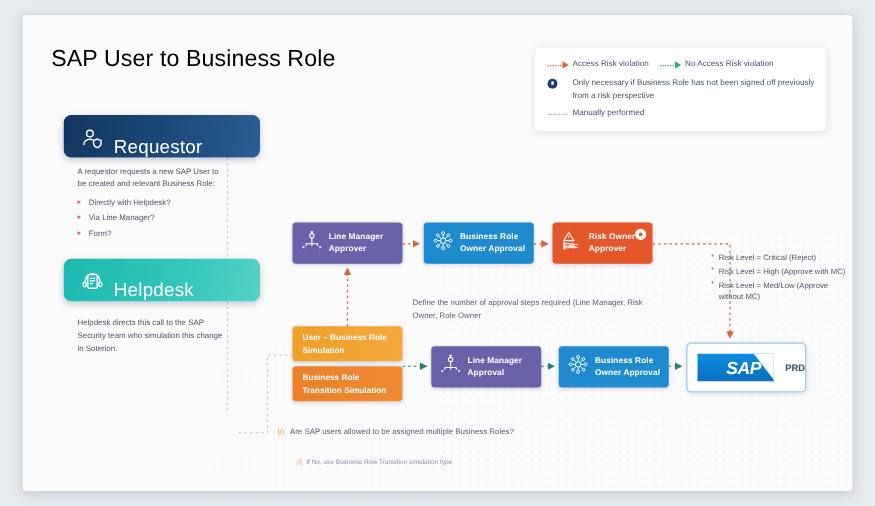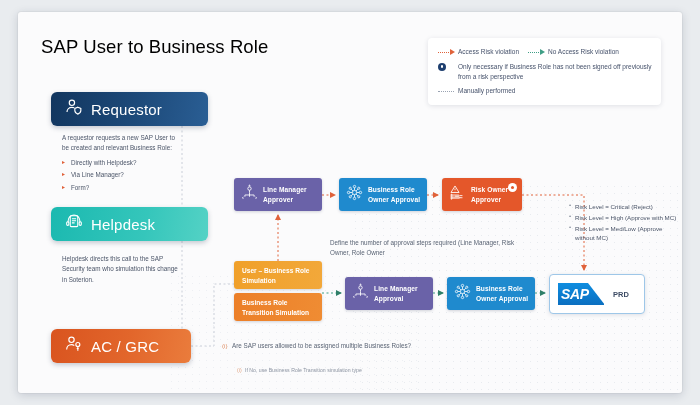--- a/index.html
+++ b/index.html
@@ -44,21 +44,21 @@
     border-left:5px solid #e0623a;border-top:3.5px solid transparent;border-bottom:3.5px solid transparent;}
   .lg-arrow.green{border-left-color:#3f9f86;}
   .lg-dot{flex:0 0 20px;margin-top:1px;}
   .dotmark{width:8px;height:8px;border-radius:50%;background:#1e3f6f;
      display:flex;align-items:center;justify-content:center;}
   .dotmark i{display:block;width:2.6px;height:2.6px;border-radius:50%;background:#fff;}
   #legend .pair{display:flex;}
   #legend .pair>div{display:flex;align-items:flex-start;}
   
   .chip{
-    position:absolute;border-radius:6px;display:flex;align-items:center;
+    position:absolute;border-radius:6px;display:flex;align-items:flex-end;
     color:#fff;box-shadow:0 2px 5px rgba(40,50,80,.25);
   }
   .chip .ci{flex:0 0 auto;margin:0 7px 0 13px;}
   .chip .cl{font-size:15px;letter-spacing:.2px;}
   #chip-requestor{left:33px;top:80px;width:157px;height:34px;
     background:linear-gradient(100deg,#12365f 0%,#1d4a7a 55%,#2a5e94 100%);}
   #chip-helpdesk{left:33px;top:195px;width:157px;height:34px;
     background:linear-gradient(100deg,#1bb9b0 0%,#35c6bb 60%,#54d2c5 100%);}
   #chip-acgrc{left:33px;top:317px;width:140px;height:34px;
     background:linear-gradient(100deg,#d9541f 0%,#e2662b 55%,#ea7c3c 100%);}
@@ -92,21 +92,21 @@
   .amberbox span{font-size:6.6px;font-weight:bold;line-height:1.45;display:block;}
   .risk-dot{position:absolute;right:5px;top:5px;width:9px;height:9px;border-radius:50%;
      background:#fff;display:flex;align-items:center;justify-content:center;}
   .risk-dot i{width:3.2px;height:3.2px;border-radius:50%;background:#e4572a;display:block;}
   
   #sapbox{position:absolute;left:531px;top:262px;width:94px;height:38px;
     background:#fff;border:1px solid #9ec7e8;border-radius:4px;
     display:flex;align-items:center;box-shadow:0 1px 4px rgba(40,60,90,.14);}
   #saplogo{position:relative;margin-left:8px;width:46px;height:22px;
     background:linear-gradient(180deg,#0e8de0 0%,#0b6fc0 100%);
-    overflow:hidden;display:flex;align-items:center;}
+    overflow:hidden;display:flex;align-items:center;padding-left:20px;}
   #saplogo:after{content:"";position:absolute;right:-1px;top:0;
     border-top:22px solid #fff;border-left:17px solid transparent;}
   #saplogo b{color:#fff;font-size:14px;font-weight:bold;letter-spacing:-.3px;
     margin-left:3px;font-style:italic;z-index:2;}
   #sapprd{font-size:7.5px;color:#3b4a63;margin-left:9px;font-weight:bold;}
   
   .note{position:absolute;font-size:6.3px;color:#5a6474;line-height:1.55;}
   #note-define{left:312px;top:226px;width:195px;}
   #risklist{position:absolute;left:551px;top:190px;width:110px;}
   #risklist div{display:flex;align-items:flex-start;margin-bottom:1.5px;}
@@ -204,31 +204,20 @@
         <rect x="7.5" y="4.5" width="9" height="13" rx="1"></rect>
         <path d="M9.5 8h5M9.5 10.5h5M9.5 13h3.2"></path>
         <path d="M5 12.5v-2a7 7 0 0 1 14 0v2"></path>
         <rect x="3.2" y="11.6" width="2.6" height="4.4" rx="1.2"></rect>
         <rect x="18.2" y="11.6" width="2.6" height="4.4" rx="1.2"></rect>
       </svg>
     </span>
     <span class="cl">Helpdesk</span>
   </div>
 
-  <div class="chip" id="chip-acgrc">
-    <span class="ci">
-      <svg width="20" height="20" viewBox="0 0 24 24" fill="none" stroke="#fff" stroke-width="1.4">
-        <circle cx="9" cy="7" r="3.2"></circle>
-        <path d="M3.2 18.5c0-3.3 2.6-5.8 5.8-5.8 1.3 0 2.4.4 3.4 1"></path>
-        <circle cx="16.6" cy="12.6" r="2.4"></circle>
-        <path d="M16.6 15v5M15.3 17.4h2.4"></path>
-      </svg>
-    </span>
-    <span class="cl">AC / GRC</span>
-  </div>
 
   <div class="para" id="para-req">
     <div>A requestor requests a new SAP User to be created and relevant Business Role:</div>
     <div class="bul">
       <div>
           <span class="t">▸</span>
           <span>Directly with Helpdesk?</span>
         </div>
       <div>
           <span class="t">▸</span>

